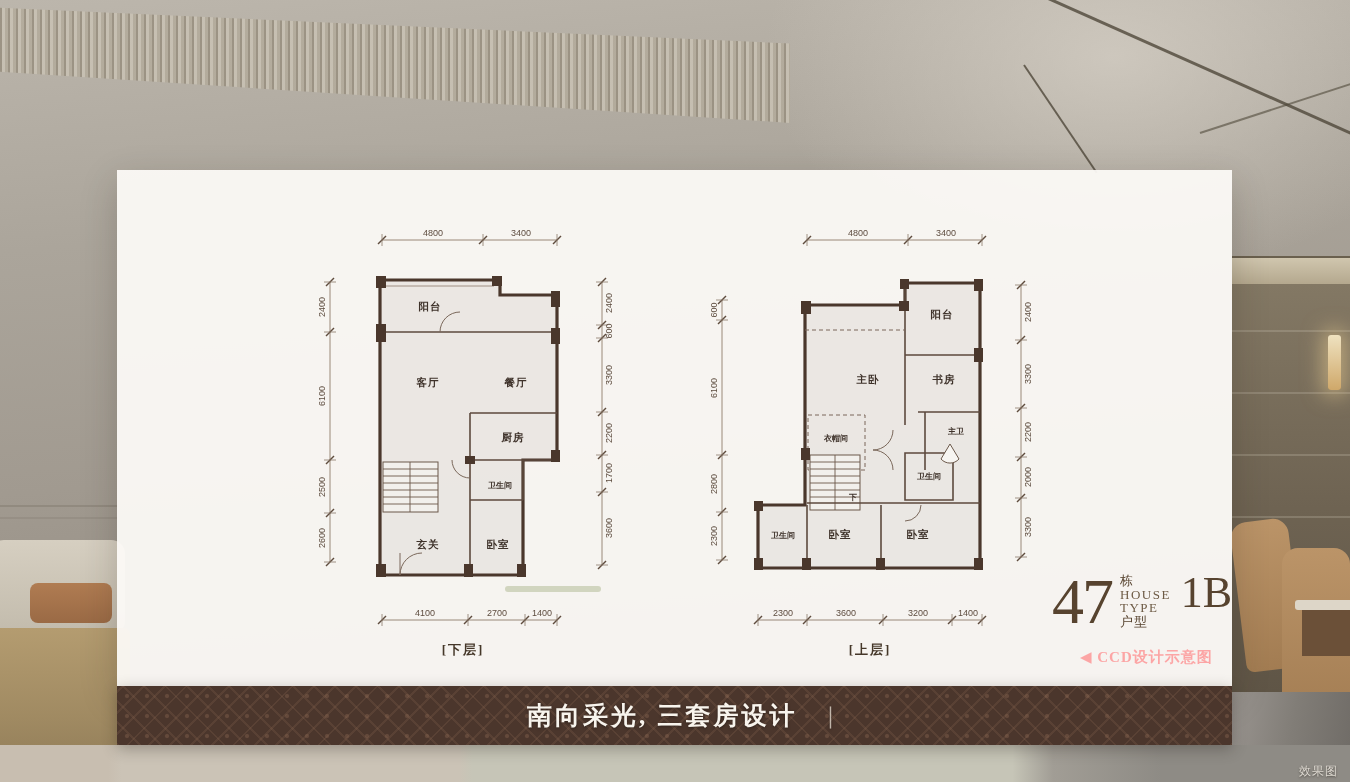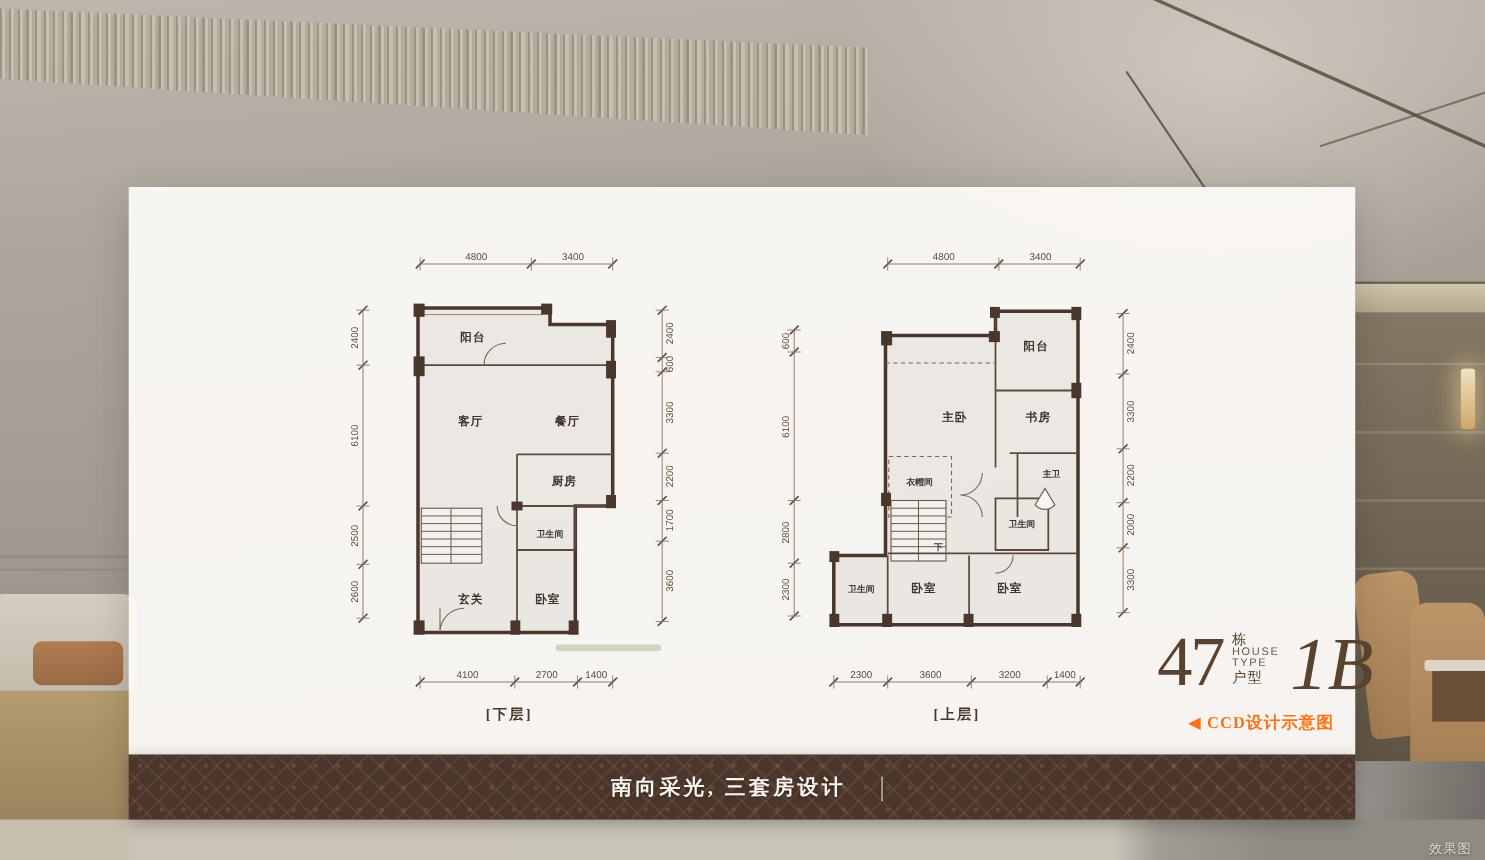--- a/index.html
+++ b/index.html
@@ -79,37 +79,37 @@
     fill:#3e322a;text-anchor:middle;}
   text.caption{font:13px "Liberation Serif","DejaVu Serif",serif;font-weight:bold;
     fill:#453729;text-anchor:middle;letter-spacing:2px;}
 
   
   .type-block{position:absolute;left:1052px;top:574px;display:flex;align-items:flex-start;
     color:#57432f;font-family:"Liberation Serif","DejaVu Serif",serif;}
   .type-num{font-size:64px;line-height:.88;letter-spacing:-2px;}
   .type-col{display:flex;flex-direction:column;margin:0 10px 2px 8px;line-height:1.05;}
   .type-col .cn{font-size:13px;letter-spacing:1px;}
-  .type-col .en{font-size:10px;letter-spacing:1.5px;color:#6d5a44;font-family:Liberation Sans, sans-serif;}
-  .type-code{font-size:68px;line-height:.88;font-style:italic;}
-  .design-note{position:absolute;left:1080px;top:648px;color:#f97316;font-size:15px;letter-spacing:1px;
+  .type-col .en{font-size:13px;letter-spacing:1.5px;color:#6d5a44;font-family:Liberation Serif, serif;}
+  .type-code{font-size:44px;line-height:.88;}
+  .design-note{position:absolute;left:1080px;top:648px;color:#fca5a5;font-size:15px;letter-spacing:1px;
     font-family:"Liberation Serif","DejaVu Serif",serif;font-weight:bold;}
 
   
   .banner{position:absolute;left:117px;top:686px;width:1115px;height:59px;
     display:flex;align-items:center;justify-content:center;
     background-color:#4b362c;
     background-image:
       repeating-linear-gradient(45deg,rgba(139,104,82,.22) 0 2px,transparent 2px 15px),
       repeating-linear-gradient(-45deg,rgba(139,104,82,.22) 0 2px,transparent 2px 15px),
       radial-gradient(rgba(165,124,97,.28) 1.5px,transparent 2.6px);
     background-size:auto,auto,20px 20px;
     box-shadow:0 4px 14px rgba(30,22,16,.3);}
   .banner .btxt{color:#f8f4ed;font-family:"Liberation Serif","DejaVu Serif",serif;
-    font-size:19px;font-weight:bold;letter-spacing:3px;white-space:nowrap;
+    font-size:25px;font-weight:bold;letter-spacing:3px;white-space:nowrap;
     text-shadow:0 1px 3px rgba(0,0,0,.4);margin-left:44px;}
   .banner .bdiv{color:#e8e0d5;font-size:22px;margin:0 22px;opacity:.75;font-weight:normal;}
 
   .watermark{position:absolute;left:1299px;top:763px;font-size:12px;letter-spacing:1px;
     color:rgba(238,234,226,.85);text-shadow:0 1px 2px rgba(40,35,28,.6);}
 </style>
 </head>
 <body>
 
 <div class="stage">

